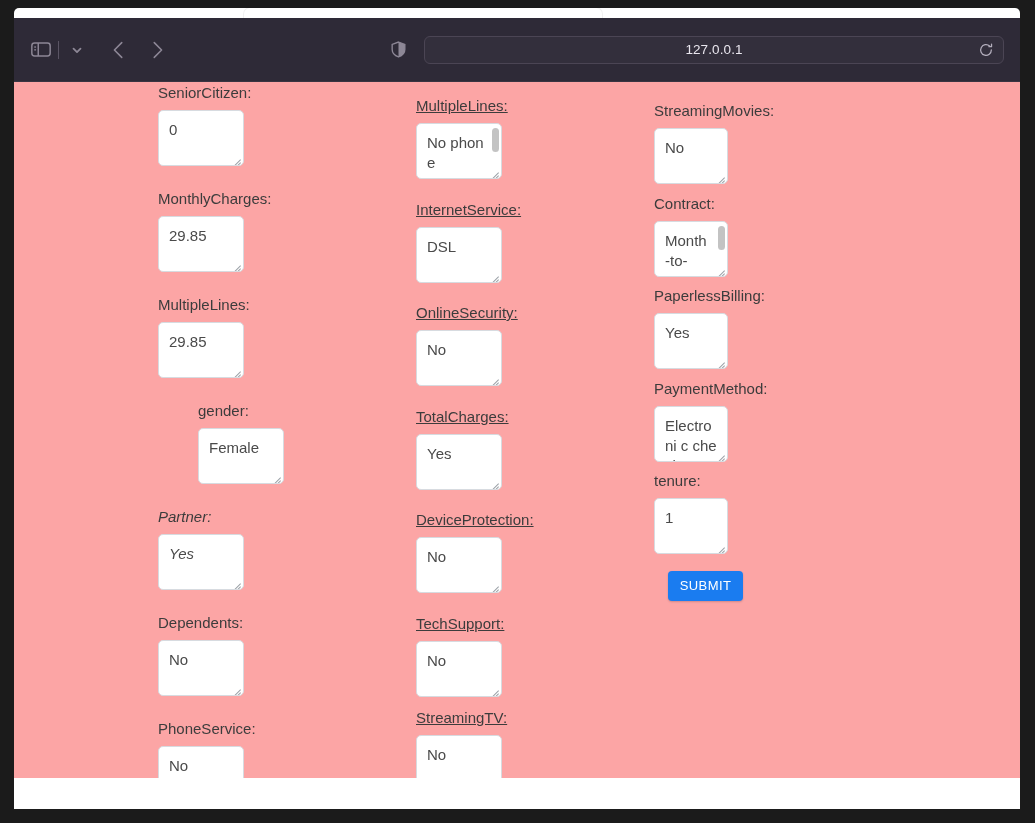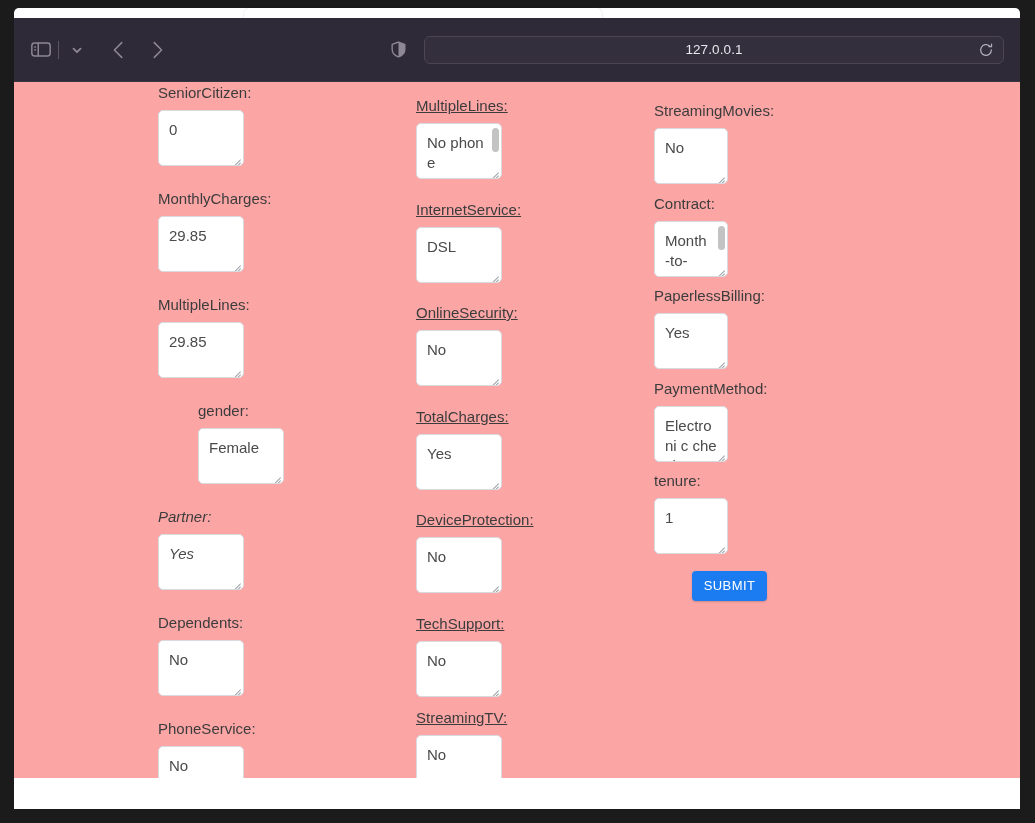--- a/index.html
+++ b/index.html
@@ -211,21 +211,20 @@
     height: 30px;
     background: #1a7cf0;
     color: #ffffff;
     border: none;
     border-radius: 4px;
     font-family: "Liberation Sans", sans-serif;
     font-size: 13px;
     letter-spacing: .4px;
     cursor: pointer;
     box-shadow: 0 1px 2px rgba(0,0,0,.18);
-    margin-left: 24px;
   }
 </style>
 </head>
 <body>
 
 <div id="screen">
 
   <div id="tab-strip-sliver">
     <div class="tab-ghost"></div>
   </div>

